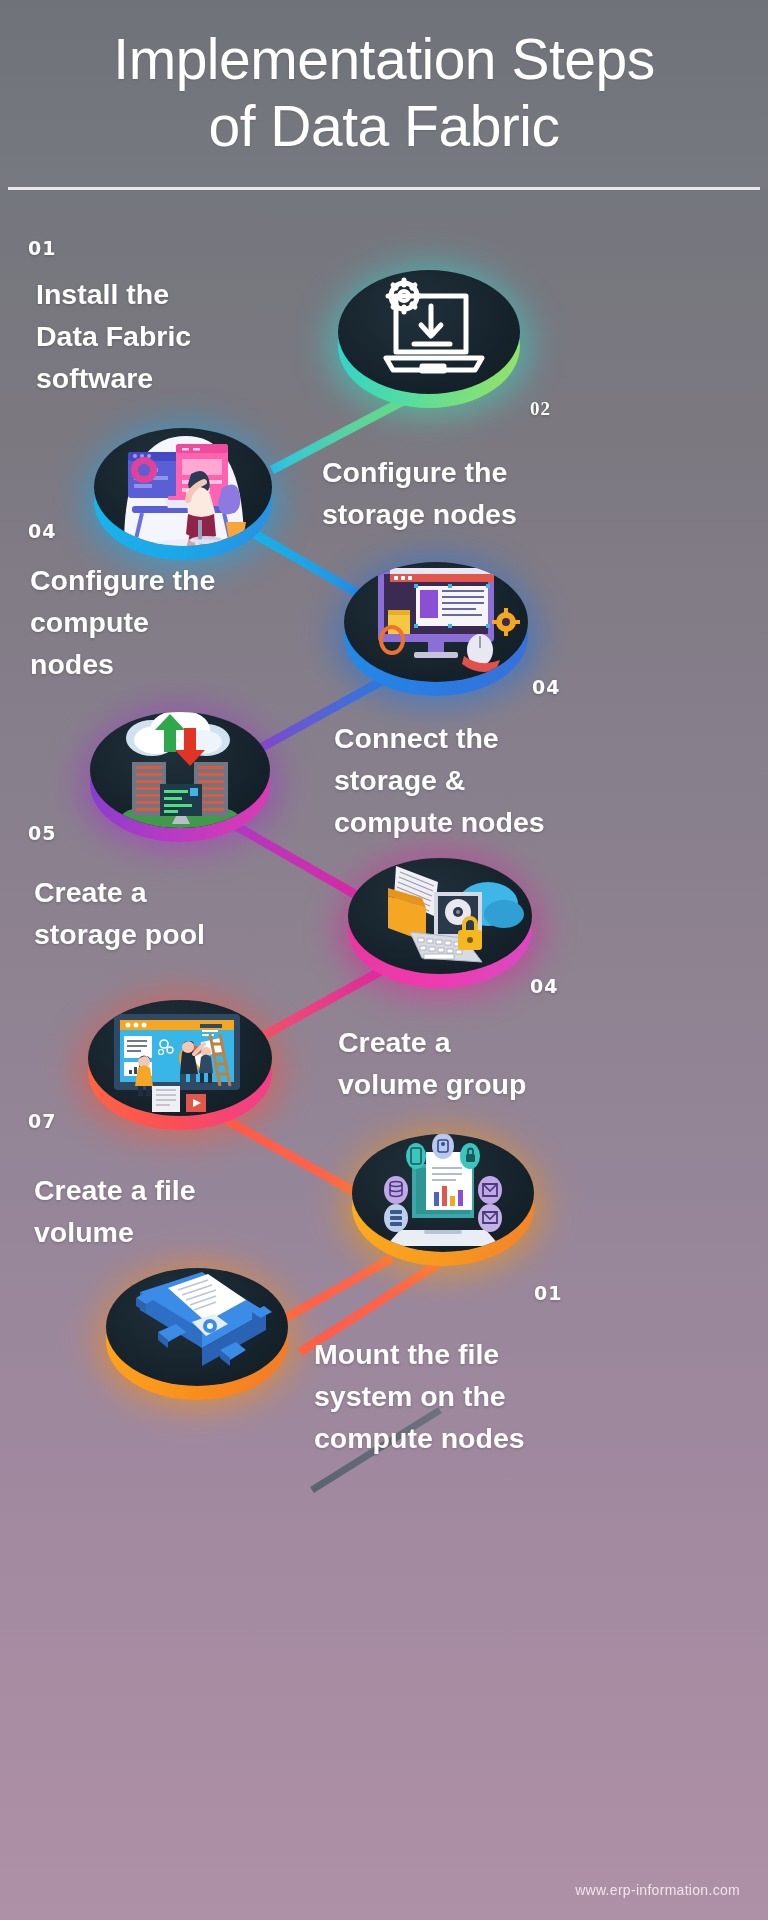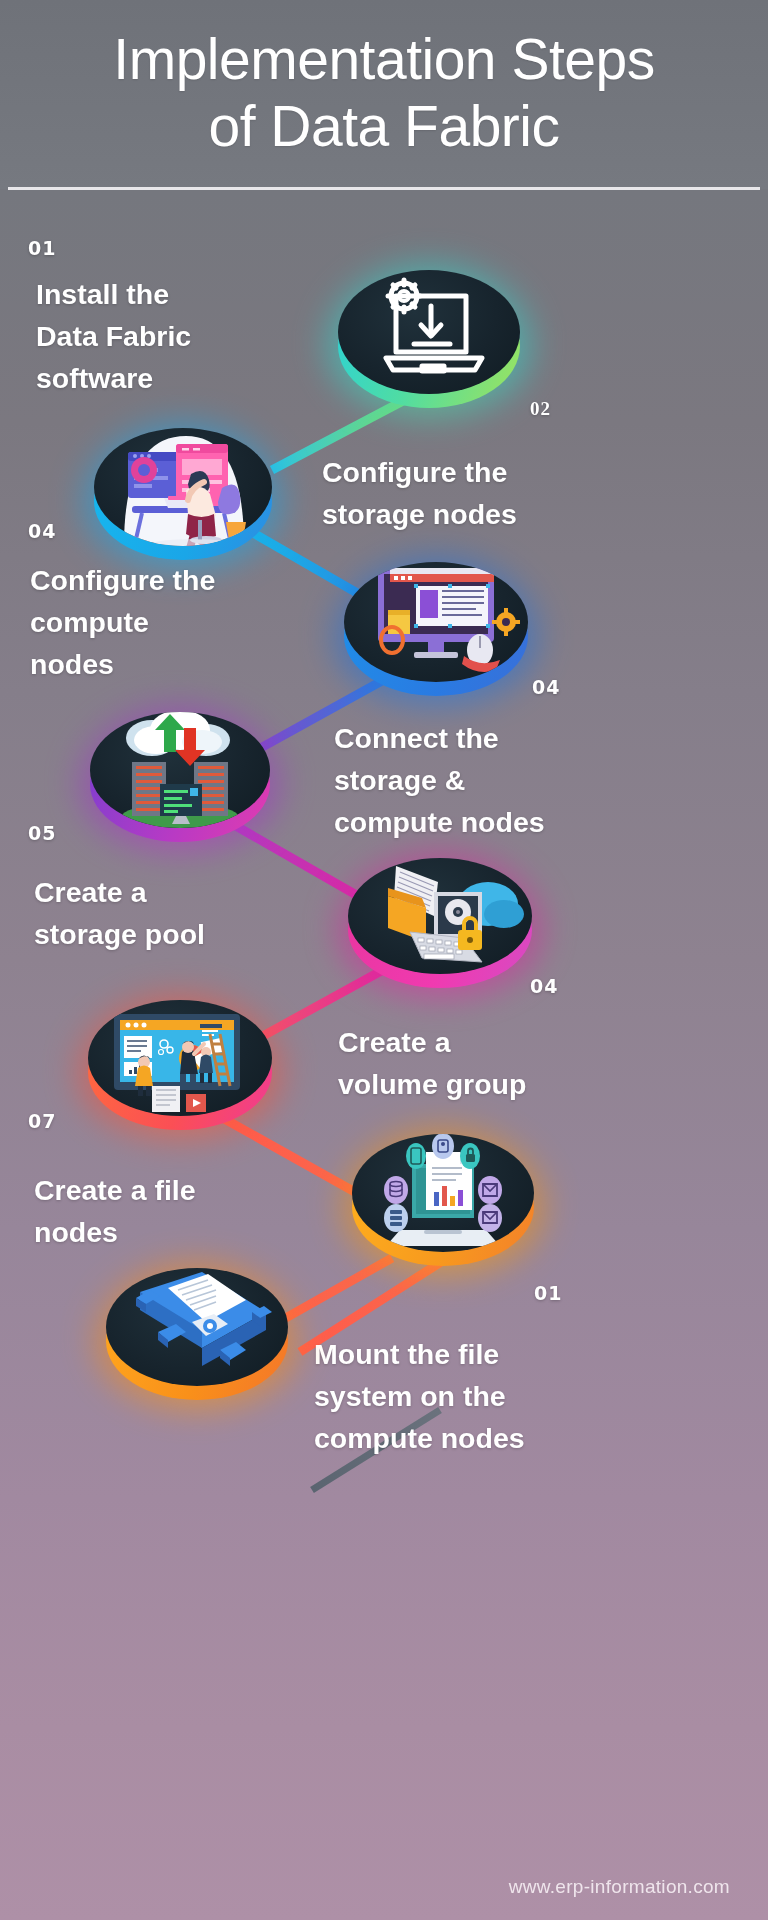--- a/index.html
+++ b/index.html
@@ -84,23 +84,23 @@
     position:absolute;left:0;top:0;width:100%;height:100%;
     border-radius:50%;
     background:radial-gradient(ellipse at 42% 34%, #20313b 0%, #17242d 55%, #101b22 100%);
     overflow:hidden;
   }
   .puck .art{
     position:absolute;left:0;top:0;width:100%;height:100%;
   }
   
   .footer{
-    position:absolute;right:38px;bottom:22px;
+    position:absolute;right:28px;bottom:22px;
     color:#f3eaf0;
-    font-size:19px;
+    font-size:14px;
     letter-spacing:.3px;
     opacity:.95;
   }
 </style>
 </head>
 <body>
 
 <div id="page">
 
   <div class="header">
@@ -502,21 +502,21 @@
           </g>
         <rect x="98" y="94" width="20" height="18" fill="#e2574c"></rect>
         <path d="M105 99 l8 4 l-8 4 z" fill="#ffffff"></path>
       </svg>
     </div>
   </div>
 
   <div class="step">
     <div class="num" style="left:28px;top:1110px;">07</div>
     <div class="label" style="left:34px;top:1170px;width:290px;">Create a file
-nodes</div>
+volume</div>
   </div>
   <div class="puck" style="left:352px;top:1134px;width:182px;height:118px;">
     <div class="glow" style="background:radial-gradient(ellipse at 50% 62%, #ffb020 0%, #f5920f 58%, rgba(245,146,15,0) 78%);"></div>
     <div class="rim" style="background:linear-gradient(110deg,#ffb01e 0%,#f79a1e 55%,#f4802a 100%);"></div>
     <div class="top">
       <svg class="art" viewBox="0 0 182 118">
         <rect x="60" y="30" width="62" height="54" fill="#3aa8a8"></rect>
         <rect x="64" y="34" width="54" height="46" fill="#2f9494"></rect>
         <path d="M48 96 h86 l14 16 h-114 z" fill="#e8eef4"></path>
         <rect x="72" y="96" width="38" height="4" rx="2" fill="#b9c4d2"></rect>

